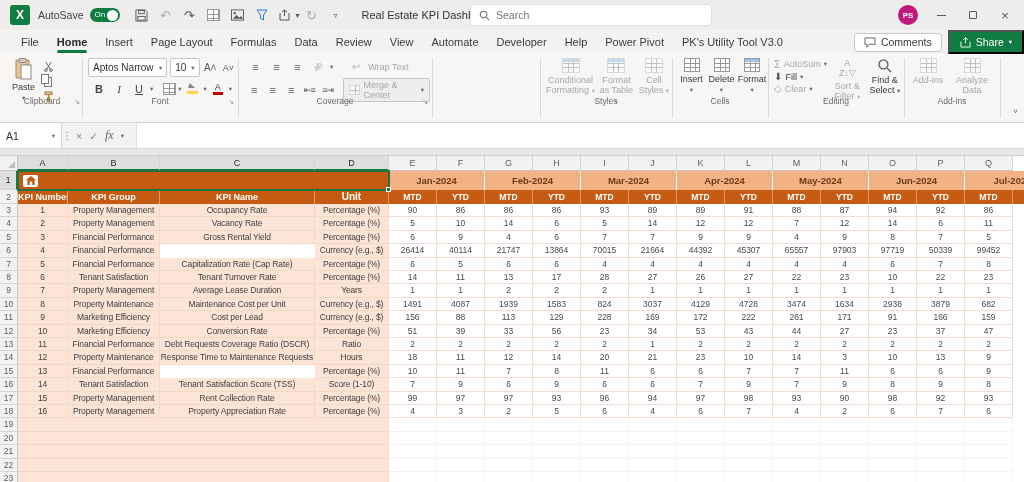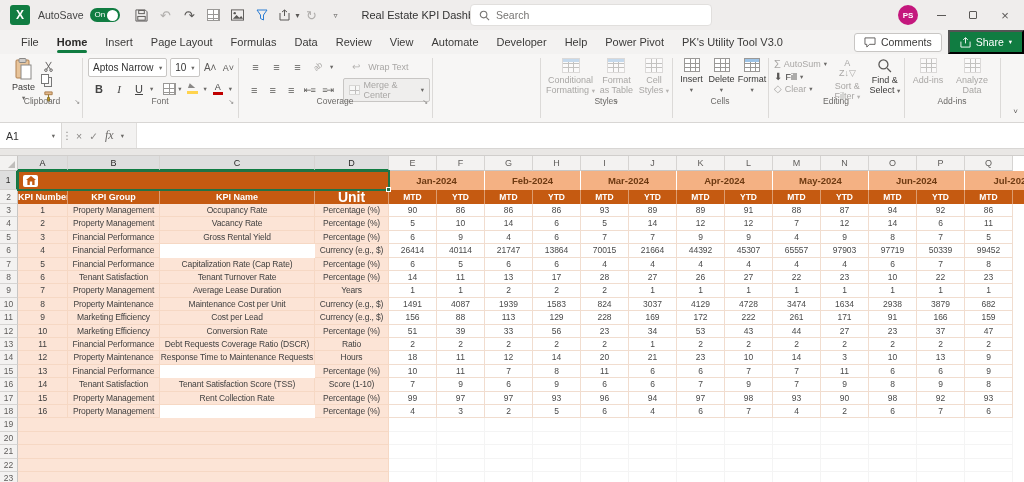--- a/index.html
+++ b/index.html
@@ -458,21 +458,21 @@
       <div class="cell band" style="left: 389px; top: 15px; width: 96px; height: 19px; line-height: 19px;">Jan-2024</div>
       <div class="cell band" style="left: 485px; top: 15px; width: 96px; height: 19px; line-height: 19px;">Feb-2024</div>
       <div class="cell band" style="left: 581px; top: 15px; width: 96px; height: 19px; line-height: 19px;">Mar-2024</div>
       <div class="cell band" style="left: 677px; top: 15px; width: 96px; height: 19px; line-height: 19px;">Apr-2024</div>
       <div class="cell band" style="left: 773px; top: 15px; width: 96px; height: 19px; line-height: 19px;">May-2024</div>
       <div class="cell band" style="left: 869px; top: 15px; width: 96px; height: 19px; line-height: 19px;">Jun-2024</div>
       <div class="cell band" style="left: 965px; top: 15px; width: 96px; height: 19px; line-height: 19px;">Jul-2024</div>
       <div class="cell dkhdr" style="left: 18px; top: 34px; width: 50px; height: 14px; line-height: 14px; font-size: 9px;">KPI Number</div>
       <div class="cell dkhdr" style="left: 68px; top: 34px; width: 92px; height: 14px; line-height: 14px; font-size: 9px;">KPI Group</div>
       <div class="cell dkhdr" style="left: 160px; top: 34px; width: 155px; height: 14px; line-height: 14px; font-size: 9px;">KPI Name</div>
-      <div class="cell dkhdr" style="left: 315px; top: 34px; width: 74px; height: 14px; line-height: 14px; font-size: 14px;">Unit</div>
+      <div class="cell dkhdr" style="left: 315px; top: 34px; width: 74px; height: 14px; line-height: 14px; font-size: 10px;">Unit</div>
       <div class="cell dkhdr" style="left: 389px; top: 34px; width: 48px; height: 14px; line-height: 14px;">MTD</div>
       <div class="cell dkhdr" style="left: 437px; top: 34px; width: 48px; height: 14px; line-height: 14px;">YTD</div>
       <div class="cell dkhdr" style="left: 485px; top: 34px; width: 48px; height: 14px; line-height: 14px;">MTD</div>
       <div class="cell dkhdr" style="left: 533px; top: 34px; width: 48px; height: 14px; line-height: 14px;">YTD</div>
       <div class="cell dkhdr" style="left: 581px; top: 34px; width: 48px; height: 14px; line-height: 14px;">MTD</div>
       <div class="cell dkhdr" style="left: 629px; top: 34px; width: 48px; height: 14px; line-height: 14px;">YTD</div>
       <div class="cell dkhdr" style="left: 677px; top: 34px; width: 48px; height: 14px; line-height: 14px;">MTD</div>
       <div class="cell dkhdr" style="left: 725px; top: 34px; width: 48px; height: 14px; line-height: 14px;">YTD</div>
       <div class="cell dkhdr" style="left: 773px; top: 34px; width: 48px; height: 14px; line-height: 14px;">MTD</div>
       <div class="cell dkhdr" style="left: 821px; top: 34px; width: 48px; height: 14px; line-height: 14px;">YTD</div>
@@ -728,20 +728,21 @@
       <div class="cell val" style="left: 629px; top: 235.6px; width: 48px; height: 13.4px; line-height: 13.4px;">94</div>
       <div class="cell val" style="left: 677px; top: 235.6px; width: 48px; height: 13.4px; line-height: 13.4px;">97</div>
       <div class="cell val" style="left: 725px; top: 235.6px; width: 48px; height: 13.4px; line-height: 13.4px;">98</div>
       <div class="cell val" style="left: 773px; top: 235.6px; width: 48px; height: 13.4px; line-height: 13.4px;">93</div>
       <div class="cell val" style="left: 821px; top: 235.6px; width: 48px; height: 13.4px; line-height: 13.4px;">90</div>
       <div class="cell val" style="left: 869px; top: 235.6px; width: 48px; height: 13.4px; line-height: 13.4px;">98</div>
       <div class="cell val" style="left: 917px; top: 235.6px; width: 48px; height: 13.4px; line-height: 13.4px;">92</div>
       <div class="cell val" style="left: 965px; top: 235.6px; width: 48px; height: 13.4px; line-height: 13.4px;">93</div>
       <div class="cell peach" style="left: 18px; top: 249px; width: 50px; height: 13.4px; line-height: 13.4px;">16</div>
       <div class="cell peach" style="left: 68px; top: 249px; width: 92px; height: 13.4px; line-height: 13.4px;">Property Management</div>
+      <div class="cell peach" style="left: 160px; top: 249px; width: 155px; height: 13.4px; line-height: 13.4px;">Property Appreciation Rate</div>
       <div class="cell peach" style="left: 315px; top: 249px; width: 74px; height: 13.4px; line-height: 13.4px;">Percentage (%)</div>
       <div class="cell val" style="left: 389px; top: 249px; width: 48px; height: 13.4px; line-height: 13.4px;">4</div>
       <div class="cell val" style="left: 437px; top: 249px; width: 48px; height: 13.4px; line-height: 13.4px;">3</div>
       <div class="cell val" style="left: 485px; top: 249px; width: 48px; height: 13.4px; line-height: 13.4px;">2</div>
       <div class="cell val" style="left: 533px; top: 249px; width: 48px; height: 13.4px; line-height: 13.4px;">5</div>
       <div class="cell val" style="left: 581px; top: 249px; width: 48px; height: 13.4px; line-height: 13.4px;">6</div>
       <div class="cell val" style="left: 629px; top: 249px; width: 48px; height: 13.4px; line-height: 13.4px;">4</div>
       <div class="cell val" style="left: 677px; top: 249px; width: 48px; height: 13.4px; line-height: 13.4px;">6</div>
       <div class="cell val" style="left: 725px; top: 249px; width: 48px; height: 13.4px; line-height: 13.4px;">7</div>
       <div class="cell val" style="left: 773px; top: 249px; width: 48px; height: 13.4px; line-height: 13.4px;">4</div>

